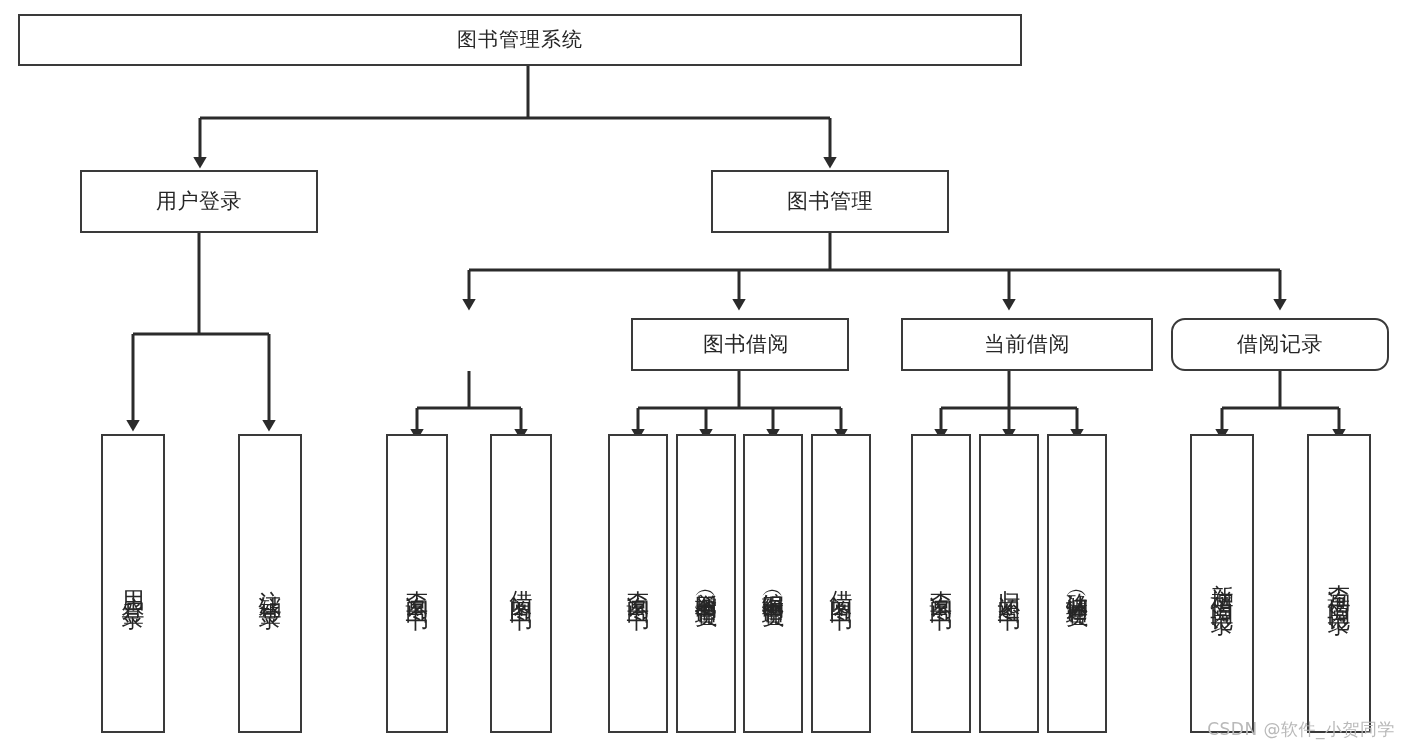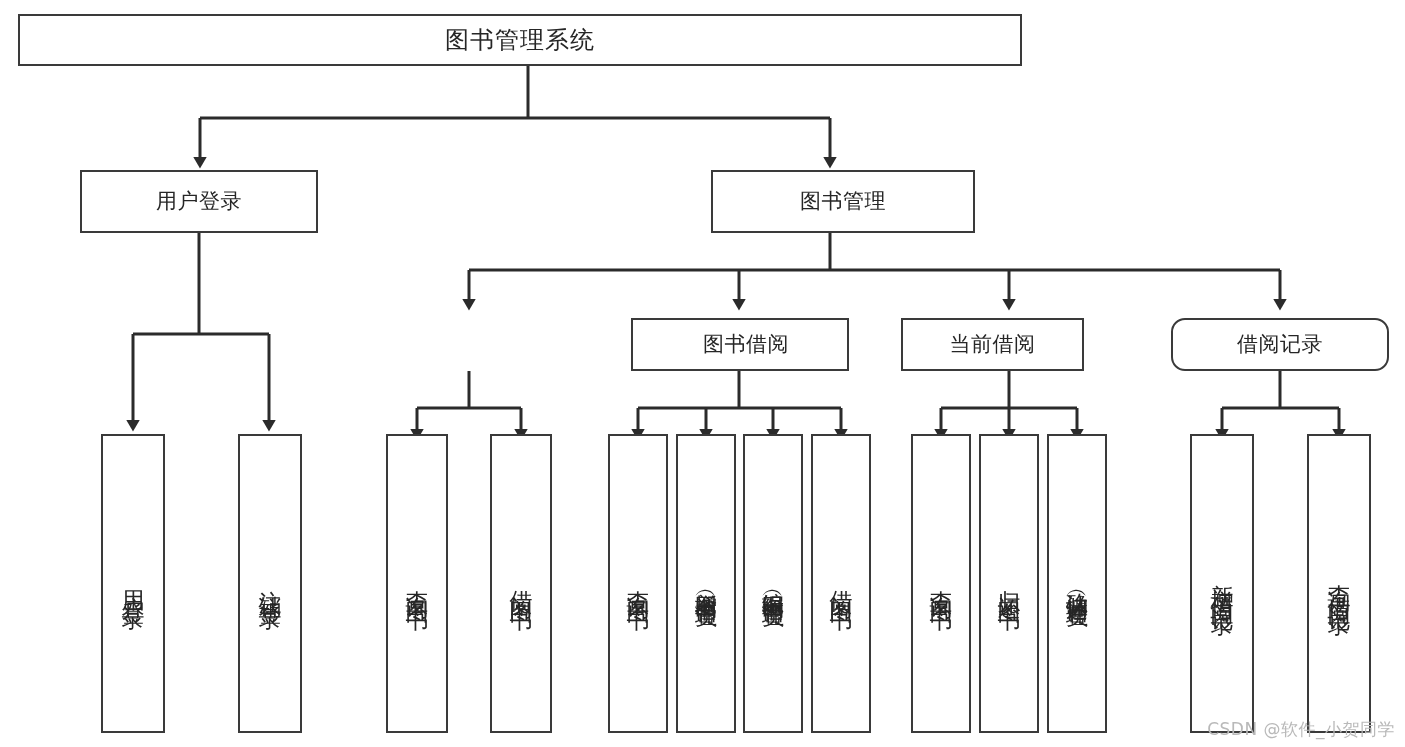--- a/index.html
+++ b/index.html
@@ -41,21 +41,21 @@
     text-align: center;
     line-height: 1.18;
     white-space: nowrap;
   }
   
   .node.horiz .label {
     font-size: 21px;
     letter-spacing: 0.5px;
   }
   .node.root .label {
-    font-size: 24px;
+    font-size: 20px;
     letter-spacing: 1px;
   }
   
   .node.vert {
     align-items: center;
     justify-content: center;
     padding: 6px 0;
   }
   .node.vert .label {
     writing-mode: vertical-rl;
@@ -136,28 +136,28 @@
     </g>
   </svg>
 
   <div class="node horiz root" style="left:18px; top:14px; width:1004px; height:52px;">
     <span class="label">图书管理系统</span>
   </div>
 
   <div class="node horiz" style="left:80px; top:170px; width:238px; height:63px;">
     <span class="label">用户登录</span>
   </div>
-  <div class="node horiz" style="left:711px; top:170px; width:264px; height:63px;">
+  <div class="node horiz" style="left:711px; top:170px; width:238px; height:63px;">
     <span class="label">图书管理</span>
   </div>
 
   <div class="node horiz" style="left:631px; top:318px; width:218px; height:53px;padding-left:12px;">
     <span class="label">图书借阅</span>
   </div>
-  <div class="node horiz" style="left:901px; top:318px; width:183px; height:53px;">
+  <div class="node horiz" style="left:901px; top:318px; width:252px; height:53px;">
     <span class="label">当前借阅</span>
   </div>
   <div class="node horiz" style="left:1171px; top:318px; width:218px; height:53px;border-radius:14px;">
     <span class="label">借阅记录</span>
   </div>
 
   <div class="node vert" style="left:101px; top:434px; width:64px; height:299px;">
     <span class="label">用户登录</span>
   </div>
   <div class="node vert" style="left:238px; top:434px; width:64px; height:299px;">

